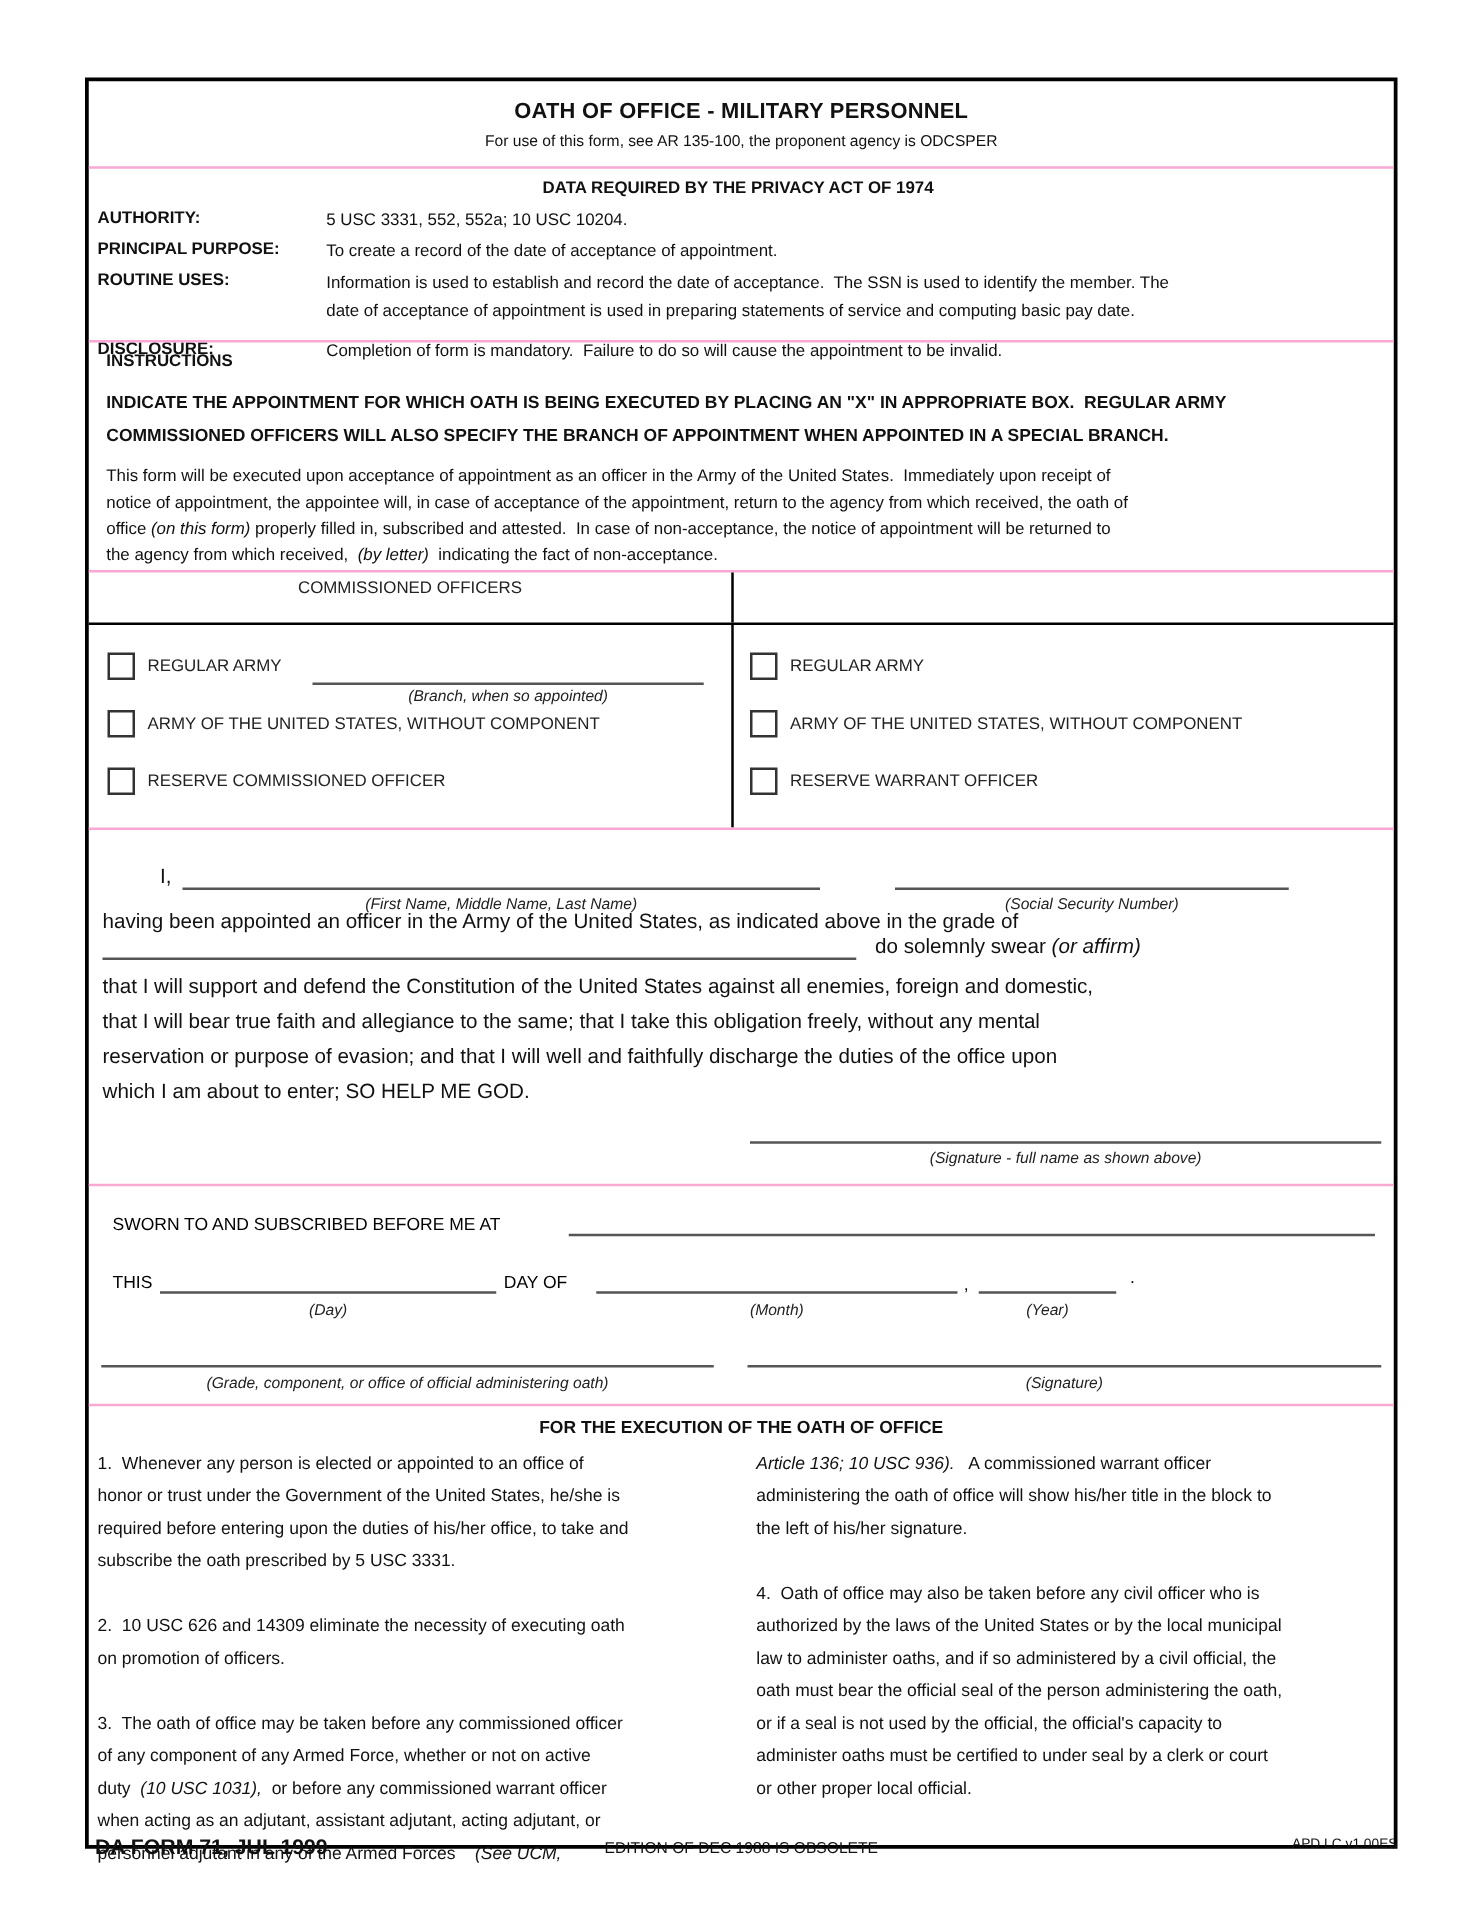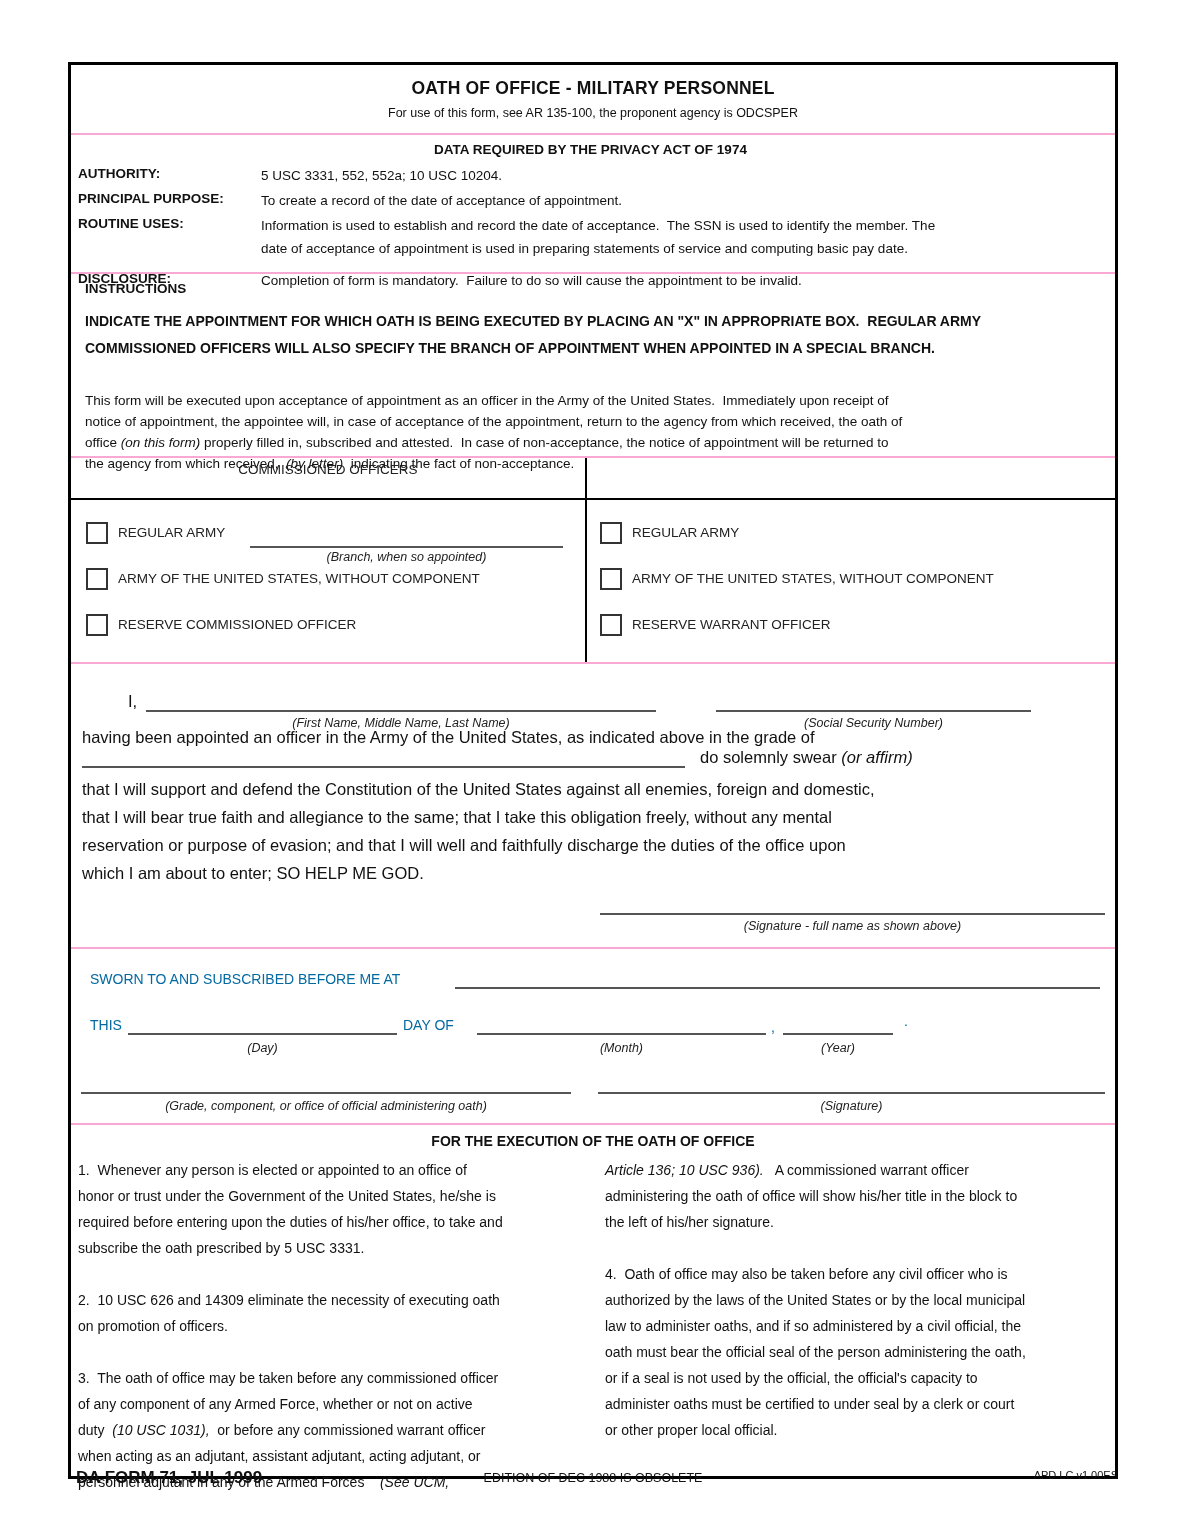--- a/index.html
+++ b/index.html
@@ -29,21 +29,21 @@
   .privacy-heading { text-align: center; font-weight: bold; font-size: 13.5px; margin-bottom: 7px; }
   .privacy-row { display: flex; margin-bottom: 2px; }
   .privacy-label { width: 183px; flex: none; font-weight: bold; font-size: 13.5px; padding-top: 2px; }
   .privacy-text { font-size: 13.5px; line-height: 23px; white-space: pre-wrap; }
   .privacy-row.disclosure { margin-top: 9px; }
 
   
   .instructions-block { height: 184px; padding: 7px 14px 0 14px; }
   .instructions-heading { text-align: left; font-weight: bold; font-size: 13.5px; }
   .instructions-bold { font-weight: bold; font-size: 14px; line-height: 27px; margin-top: 12px; white-space: pre-wrap; }
-  .instructions-body { font-size: 13.5px; line-height: 21px; margin-top: 28px; white-space: pre-wrap; }
+  .instructions-body { font-size: 13.5px; line-height: 21px; margin-top: 8px; white-space: pre-wrap; }
   .it { font-style: italic; }
 
   
   .officers-header { height: 42px; display: grid; grid-template-columns: 516px 1fr; }
   .officers-header > div { text-align: center; font-size: 13.5px; padding-top: 4px; color: #222; }
   .officers-header > div:first-child { border-right: 2px solid #000; }
   .officers-body { height: 164px; display: grid; grid-template-columns: 516px 1fr; border-top: 2px solid #000; }
   .officers-body > div { position: relative; }
   .officers-body > div:first-child { border-right: 2px solid #000; }
   .cb { position: absolute; width: 22px; height: 22px; border: 2px solid #333; background: #fff; cursor: pointer; }
@@ -53,21 +53,21 @@
   .line-label { position: absolute; font-style: italic; font-size: 12.5px; text-align: center; color: #222; }
 
   
   .oath-block { height: 285px; font-size: 16.5px; }
   .oath-i { position: absolute; left: 57px; top: 28px; }
   .oath-text { position: absolute; left: 11px; white-space: nowrap; }
   .swear-span { position: absolute; left: 629px; top: 84px; white-space: nowrap; }
 
   
   .sworn-block { height: 176px; font-size: 14px; }
-  .sworn-static { position: absolute; white-space: nowrap; color: #0369a1; }
+  .sworn-static { position: absolute; white-space: nowrap; color: #000000; }
 
   
   .execution-block { height: 353px; }
   .execution-heading { text-align: center; font-weight: bold; font-size: 14px; padding-top: 8px; }
   .exec-col { position: absolute; top: 32px; font-size: 14px; line-height: 26px; }
   .exec-col.left { left: 7px; width: 478px; }
   .exec-col.right { left: 534px; width: 482px; }
   .exec-col p { margin-bottom: 26px; white-space: pre-wrap; }
 
   

